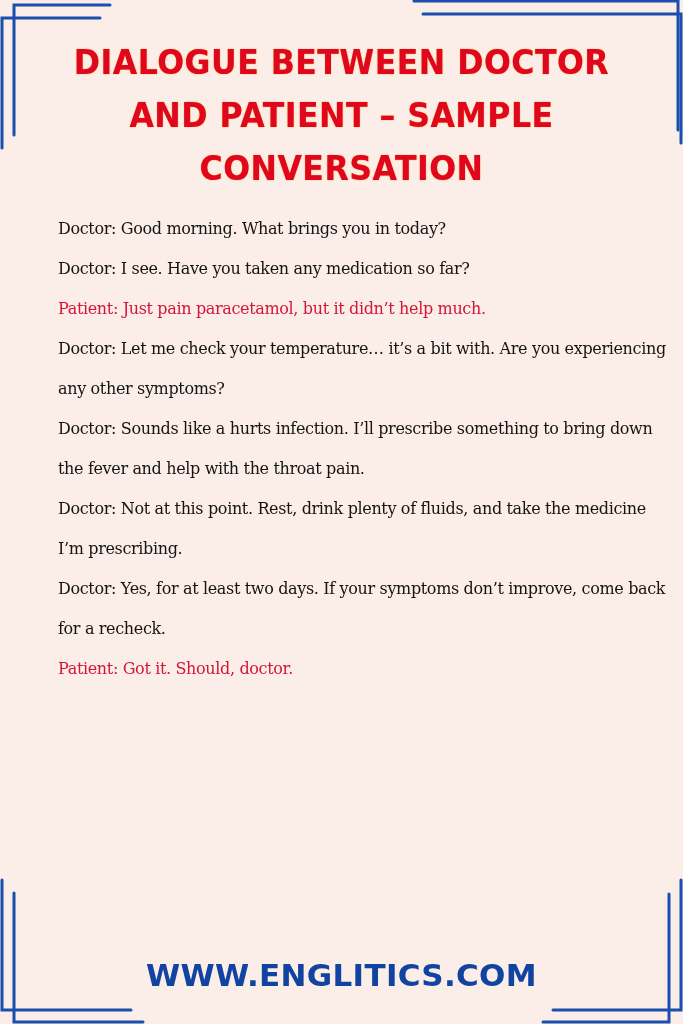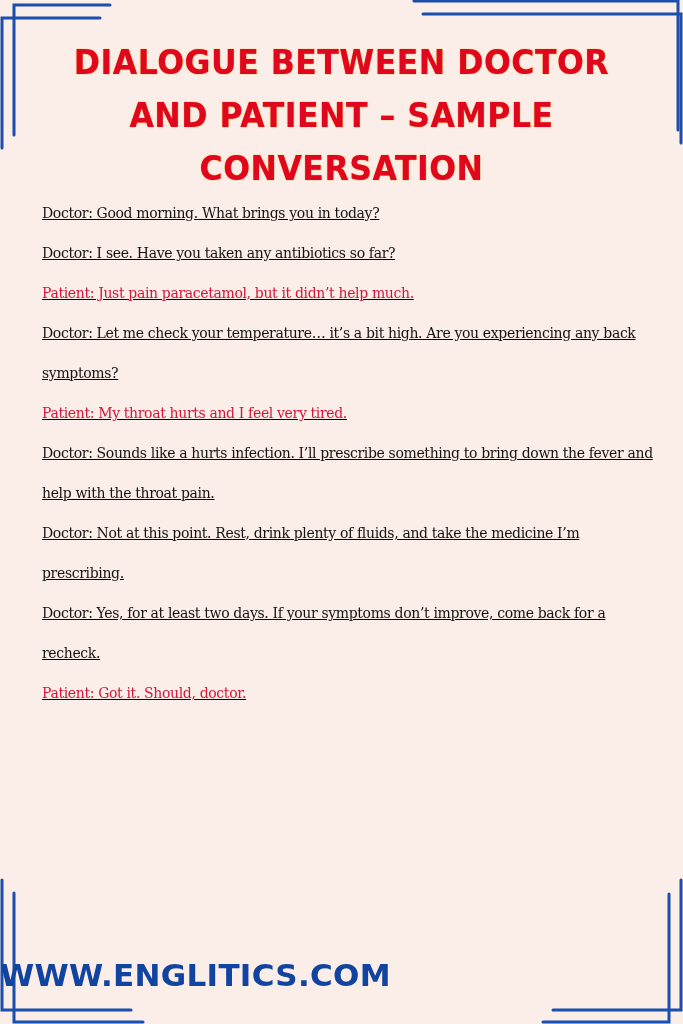--- a/index.html
+++ b/index.html
@@ -45,39 +45,39 @@
       display: block;
       white-space: nowrap;
       transform: scaleX(0.93);
     }
     .dialogue {
       position: absolute;
       left: 42px;
       top: 193px;
       width: 615px;
       font-family: "DejaVu Serif", serif;
-      font-size: 14px;
+      font-size: 16px;
       line-height: 40px;
-      margin: 0;
+      margin: 16px;
       padding: 0;
       list-style: none;
-      text-decoration: underline;
     }
     .dialogue li {
       margin: 0;
       padding: 0;
       letter-spacing: -0.35px;
     }
     .dialogue li.doctor { color: #141414; }
     .dialogue li.patient { color: #d41638; }
     .footer {
       position: absolute;
       left: 0;
       top: 953px;
       width: 683px;
+      text-align: center;
       font-family: "DejaVu Sans", sans-serif;
       font-weight: bold;
       font-size: 31px;
       line-height: 44px;
       color: #1143a0;
       letter-spacing: 0.3px;
     }
   </style>
 </head>
 <body>
@@ -110,24 +110,23 @@
   </svg>
 
   <h1 class="title" style="margin:0;">
     <span class="line">Dialogue Between Doctor</span>
     <span class="line">and Patient – Sample</span>
     <span class="line">Conversation</span>
   </h1>
 
   <ul class="dialogue">
     <li class="doctor">Doctor: Good morning. What brings you in today?</li>
-    <li class="doctor">Doctor: I see. Have you taken any antibiotics so far?</li>
+    <li class="doctor">Doctor: I see. Have you taken any medication so far?</li>
     <li class="patient">Patient: Just pain paracetamol, but it didn’t help much.</li>
-    <li class="doctor">Doctor: Let me check your temperature… it’s a bit high. Are you experiencing any back symptoms?</li>
-    <li class="patient">Patient: My throat hurts and I feel very tired.</li>
+    <li class="doctor">Doctor: Let me check your temperature… it’s a bit with. Are you experiencing any other symptoms?</li>
     <li class="doctor">Doctor: Sounds like a hurts infection. I’ll prescribe something to bring down the fever and help with the throat pain.</li>
     <li class="doctor">Doctor: Not at this point. Rest, drink plenty of fluids, and take the medicine I’m prescribing.</li>
     <li class="doctor">Doctor: Yes, for at least two days. If your symptoms don’t improve, come back for a recheck.</li>
     <li class="patient">Patient: Got it. Should, doctor.</li>
   </ul>
 
   <div class="footer">WWW.ENGLITICS.COM</div>
 
 </div>
 

